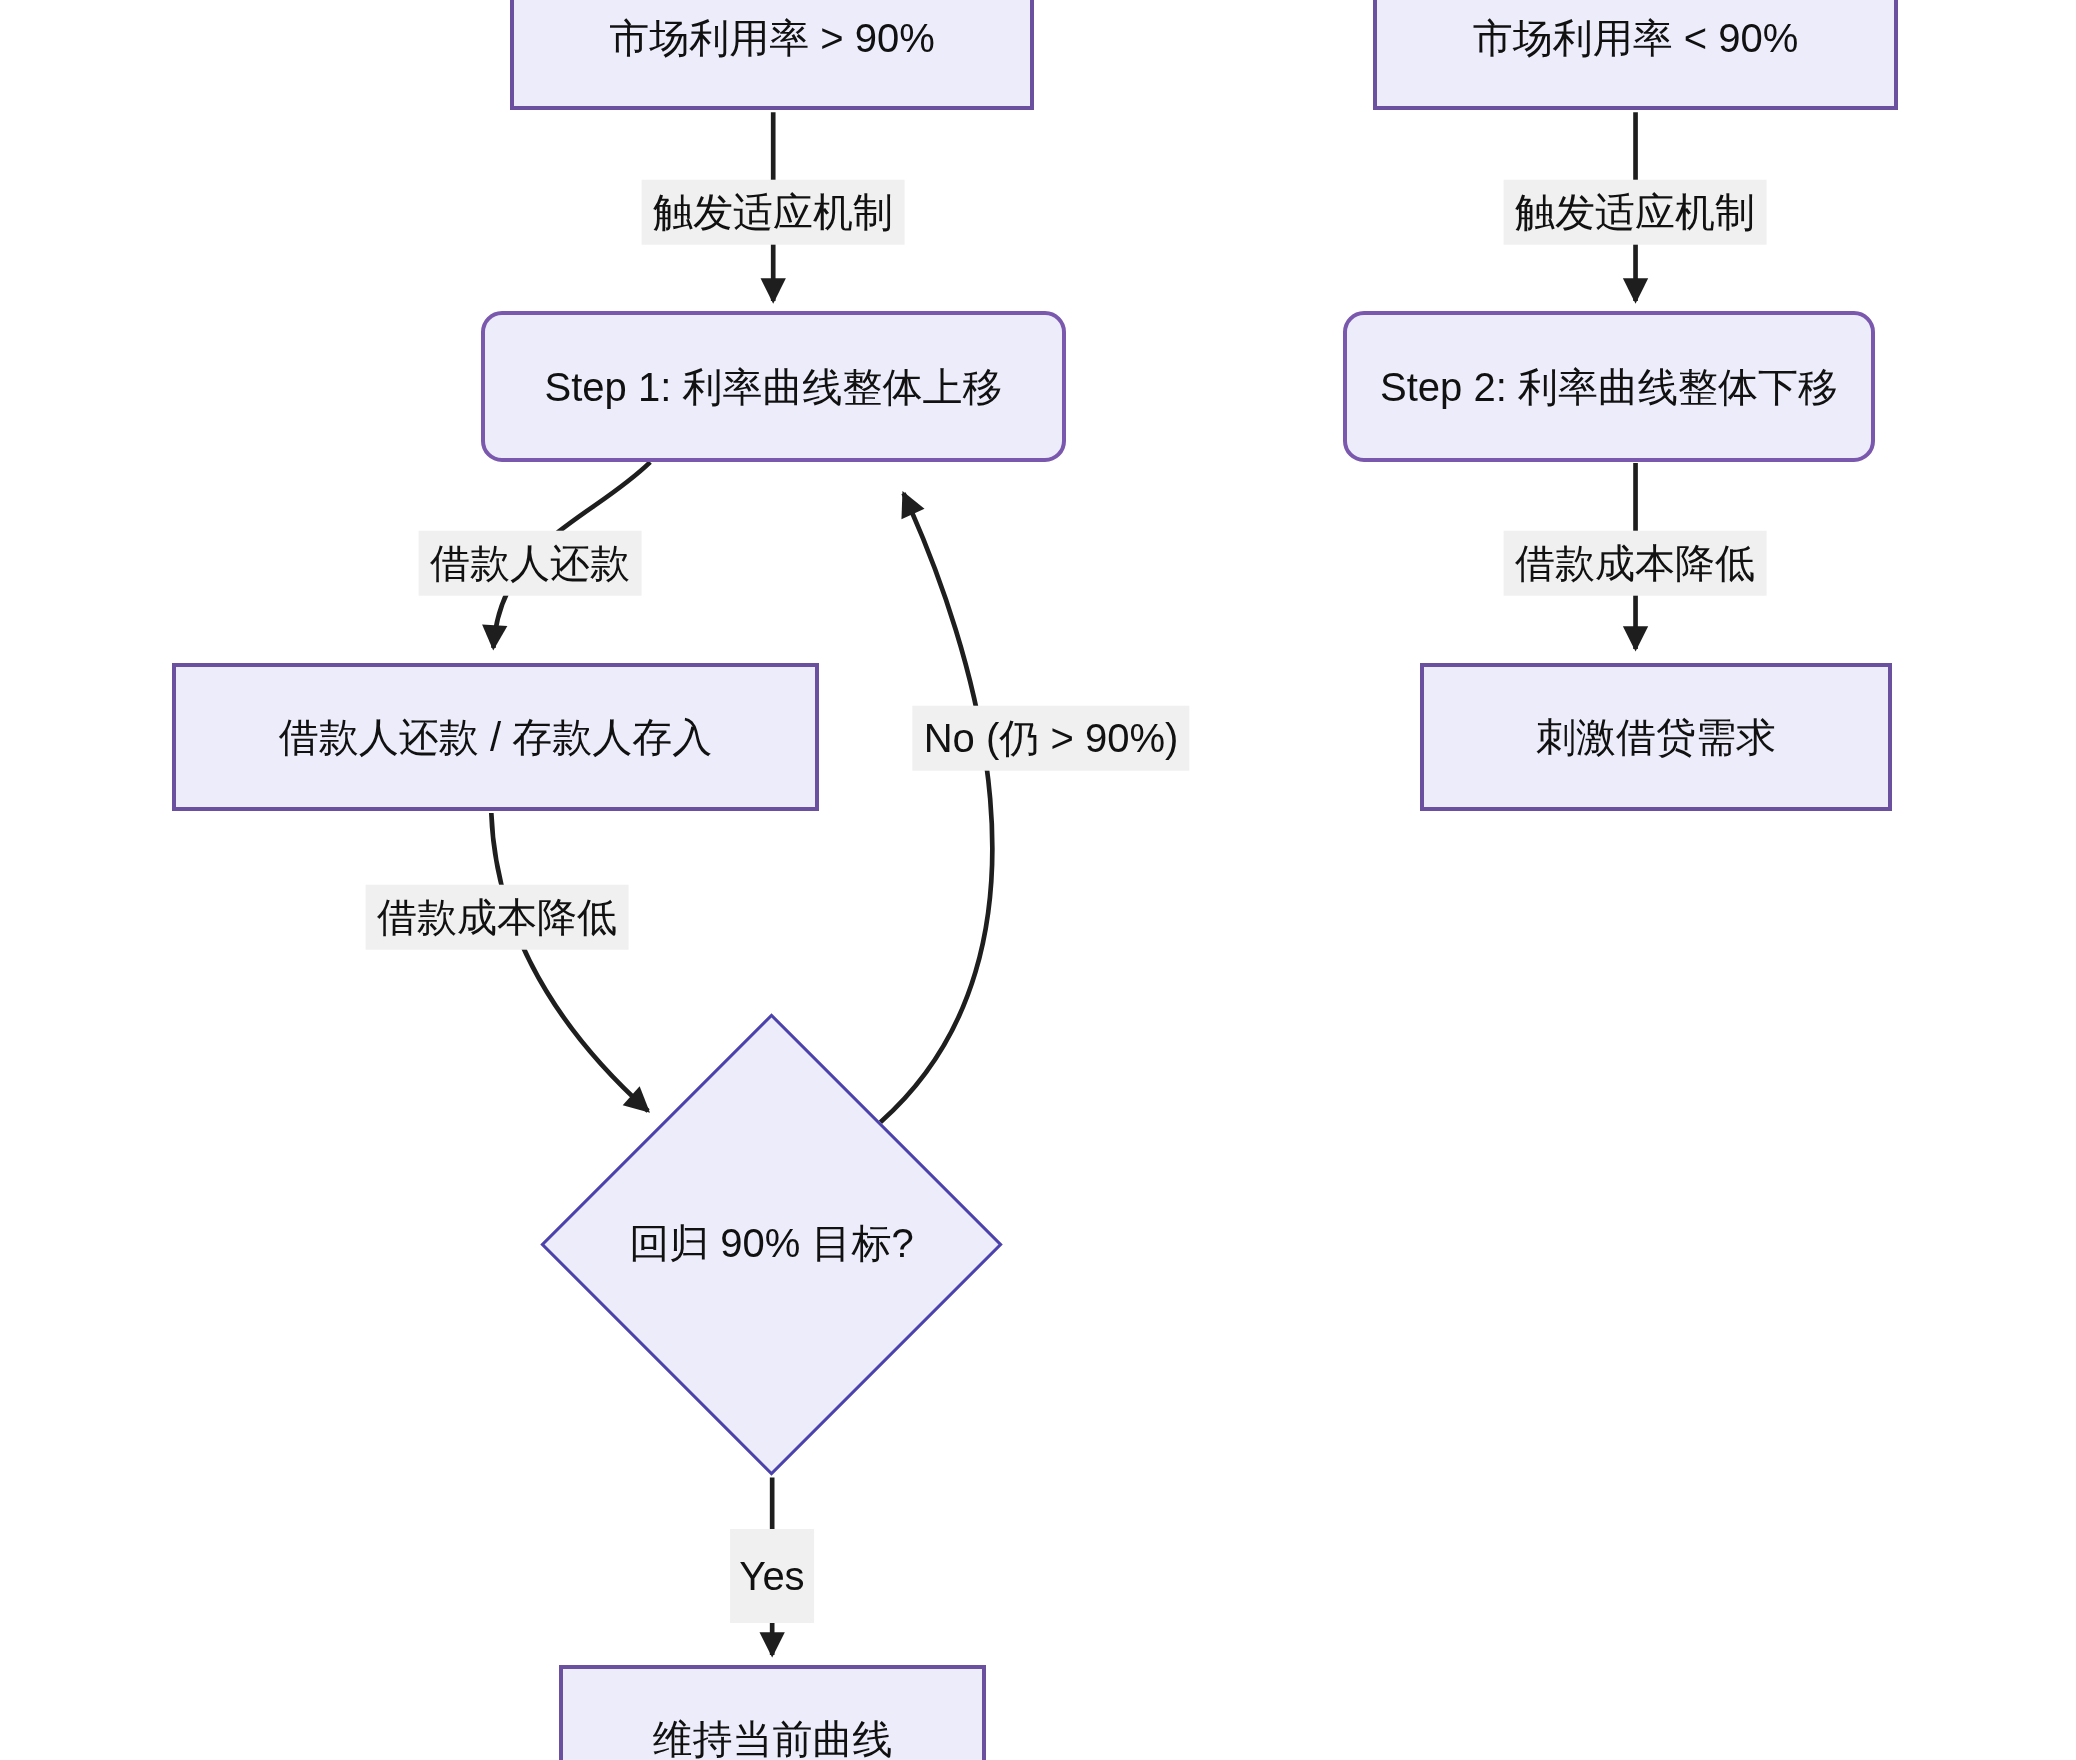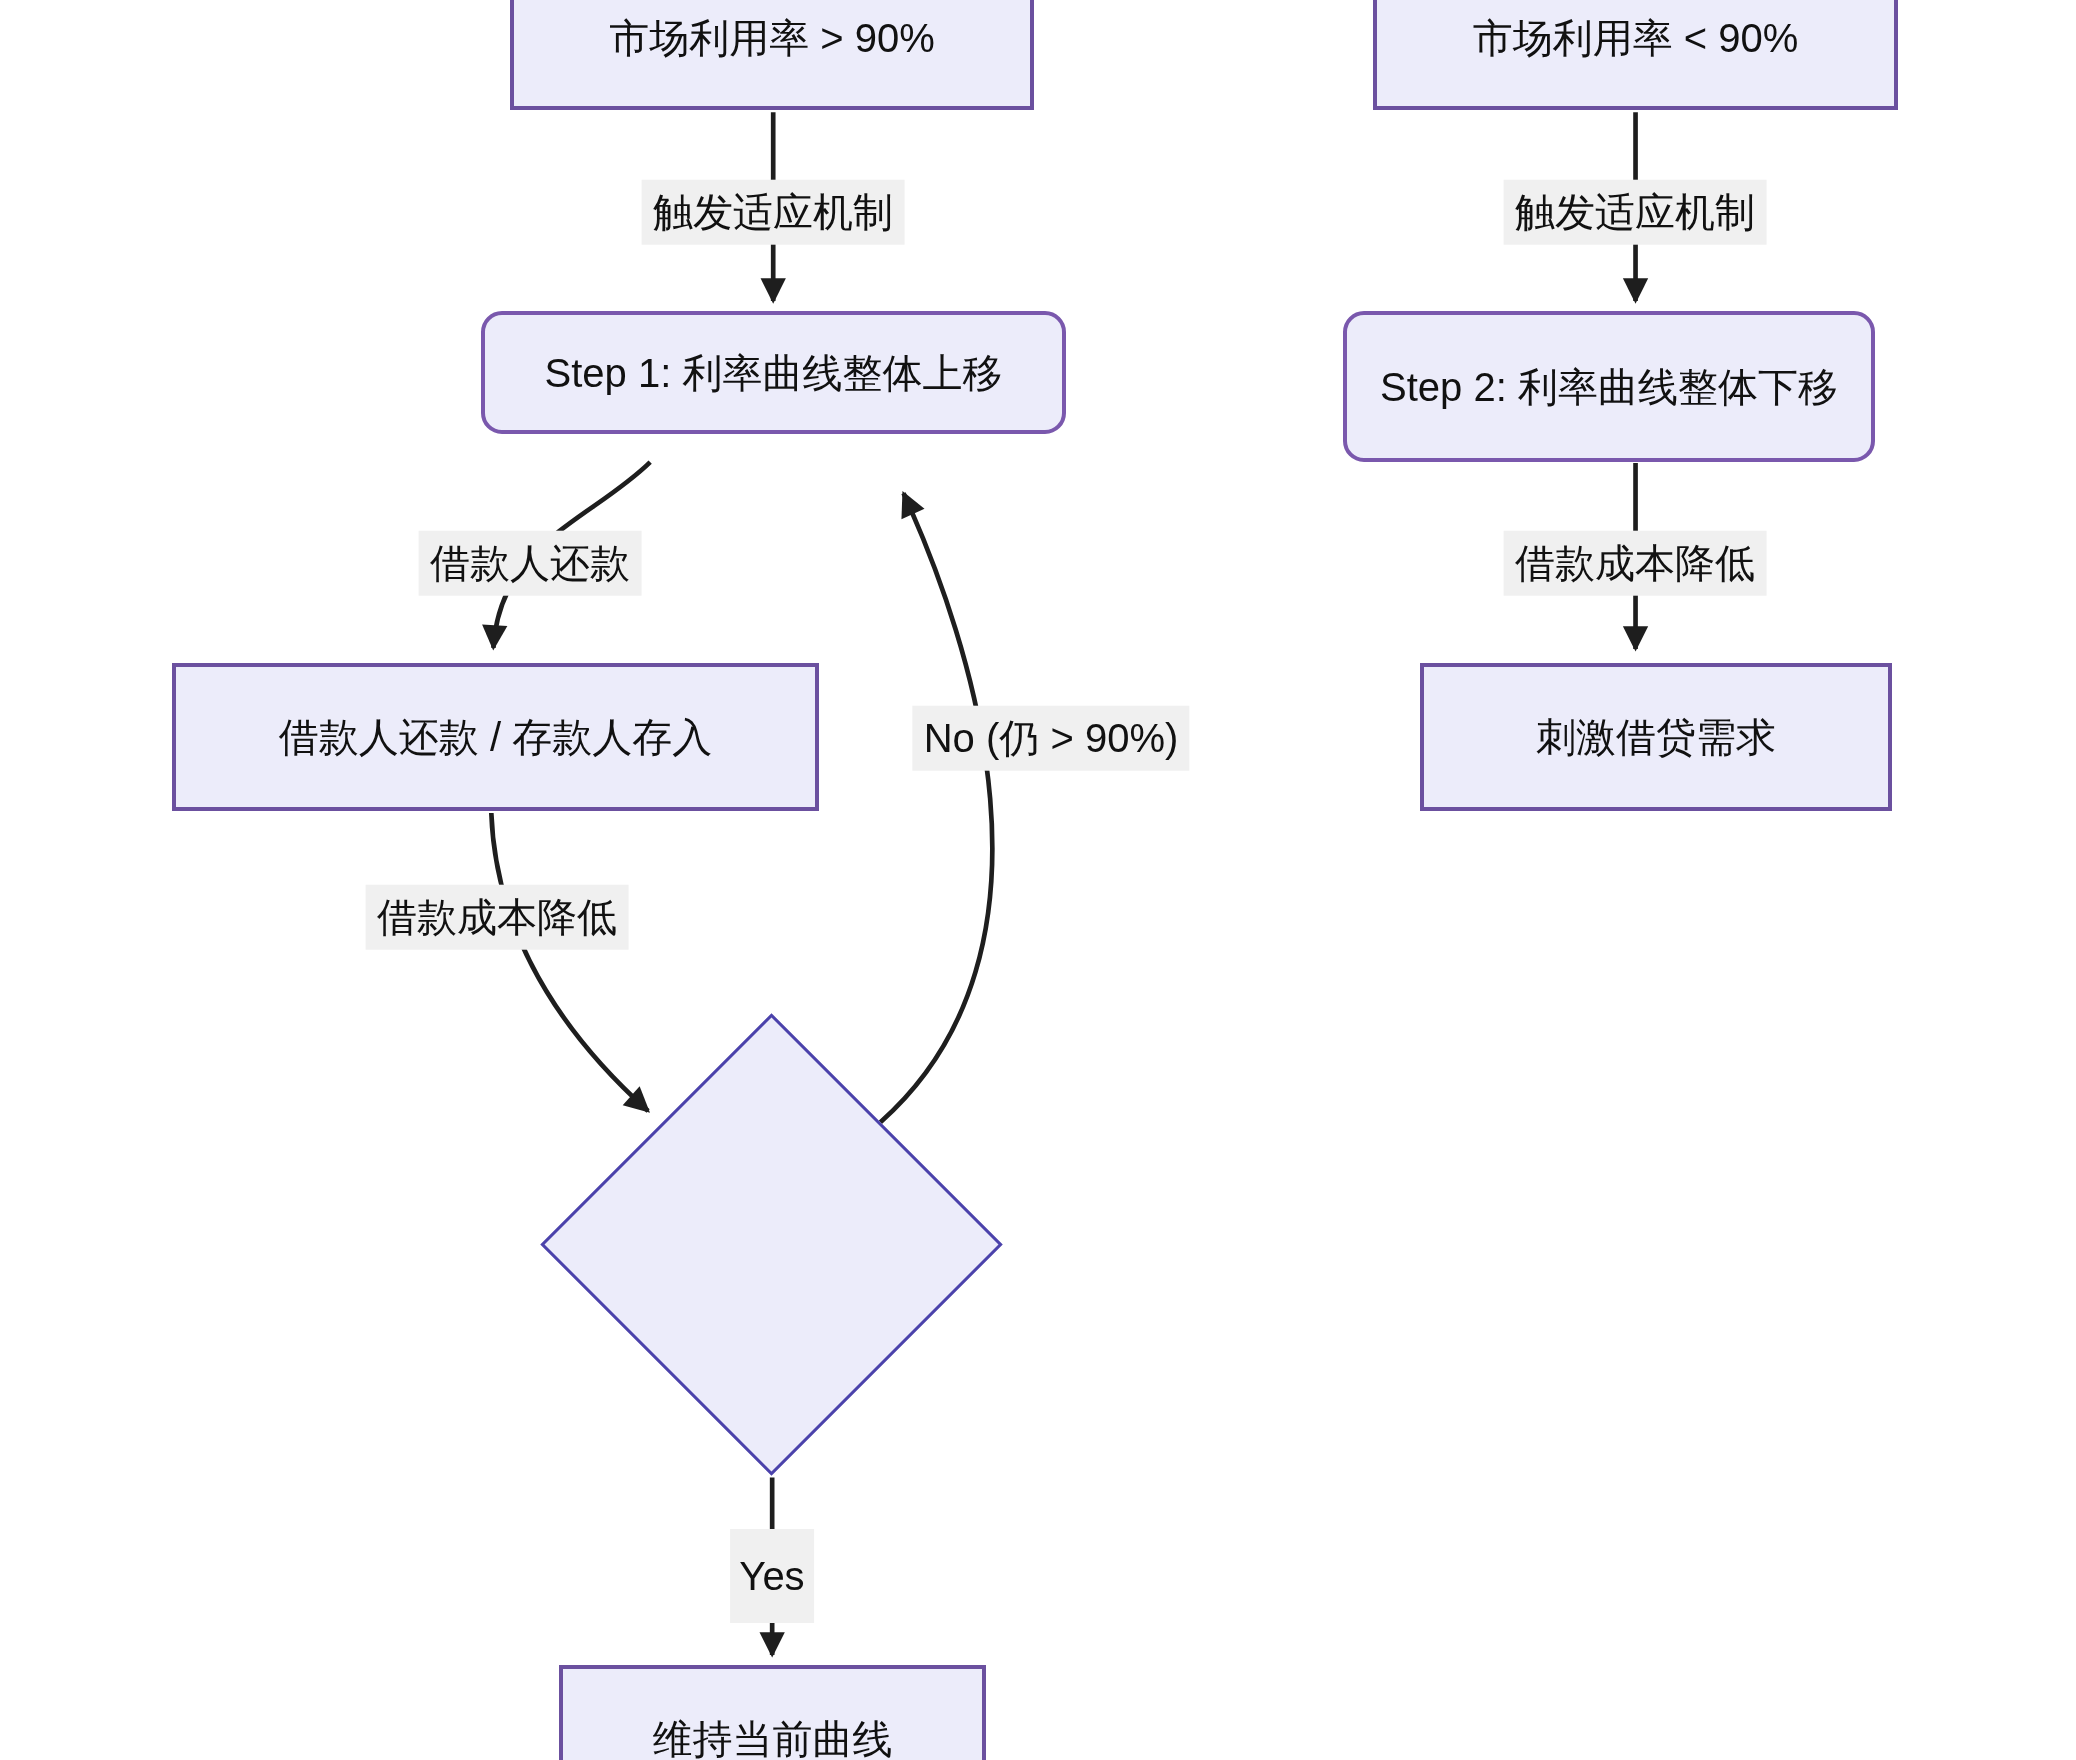--- a/index.html
+++ b/index.html
@@ -86,25 +86,26 @@
     <path class="edge" d="M 1252 890 C 1140 1000, 962 1045, 950 1248" marker-end="url(#arrow)"></path>
     <path class="edge" d="M 946 1566 C 952 1725, 1015 1930, 1248 2140" marker-end="url(#arrow)"></path>
     <path class="edge" d="M 1695 2162 C 2070 1830, 1870 1235, 1740 950" marker-end="url(#arrow)"></path>
     <path class="edge" d="M 1487 2846 L 1487 3188" marker-end="url(#arrow)"></path>
     <path class="edge" d="M 3150 216 L 3150 580" marker-end="url(#arrow)"></path>
     <path class="edge" d="M 3150 892 L 3150 1250" marker-end="url(#arrow)"></path>
   </svg>
 
   <div class="node" style="left:510px; top:-34px; width:524px; height:144px;">市场利用率 &gt; 90%</div>
 
-  <div class="node rounded" style="left:481px; top:311px; width:585px; height:123px;">Step 1: 利率曲线整体上移</div>
+  <div class="node rounded" style="left:481px; top:311px; width:585px; height:151px;">Step 1: 利率曲线整体上移</div>
 
   <div class="node" style="left:172px; top:663px; width:647px; height:148px;">借款人还款 / 存款人存入</div>
 
   <div class="diamond-shape" style="left:608px; top:1081px;"></div>
+  <div class="diamond-text" style="left:538px; top:1219px;">回归 90% 目标?</div>
 
   <div class="node" style="left:559px; top:1665px; width:427px; height:148px;">维持当前曲线</div>
 
   <div class="node" style="left:1373px; top:-34px; width:525px; height:144px;">市场利用率 &lt; 90%</div>
 
   <div class="node rounded" style="left:1343px; top:311px; width:532px; height:151px;">Step 2: 利率曲线整体下移</div>
 
   <div class="node" style="left:1420px; top:663px; width:472px; height:148px;">刺激借贷需求</div>
 
   <div class="edge-label" style="left:773px; top:212px;">触发适应机制</div>

